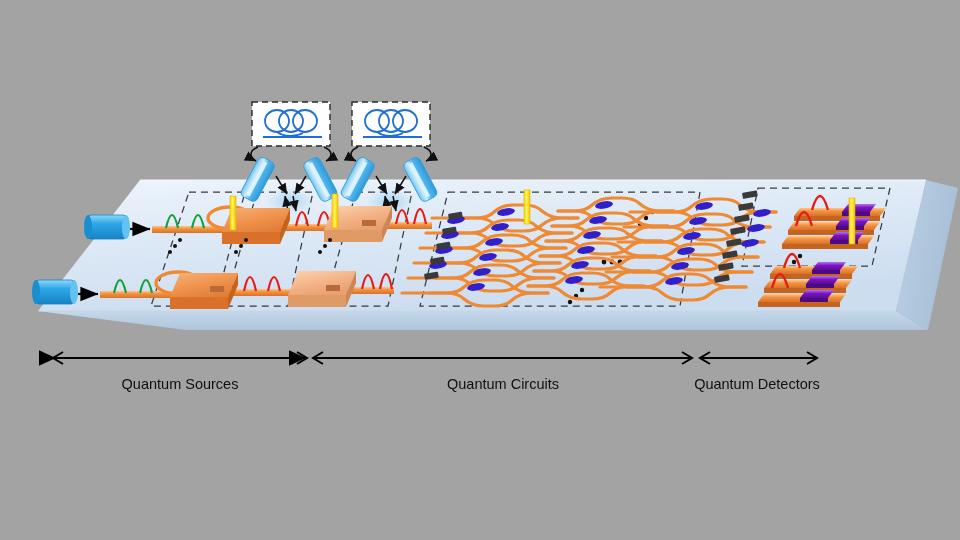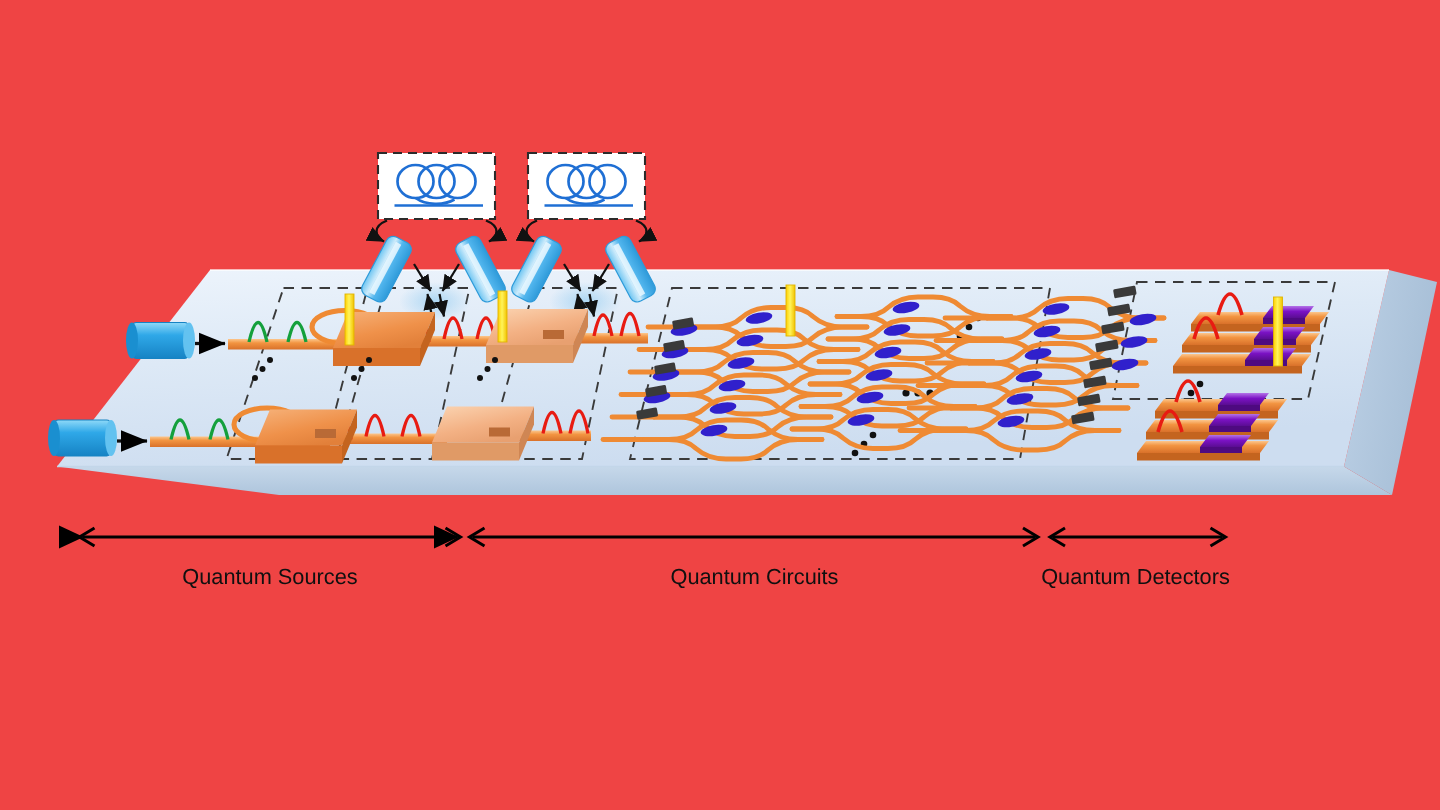--- a/index.html
+++ b/index.html
@@ -1,18 +1,18 @@
 <!DOCTYPE html>
 <html><head>
 <meta charset="utf-8">
 <style>
   html,body{margin:0;padding:0;background:#ffffff;}
   body{width:960px;height:540px;overflow:hidden;
        font-family:"Liberation Sans","DejaVu Sans",sans-serif;}
-  #stage{position:relative;width:960px;height:540px;background:#ef4444;}
+  #stage{position:relative;width:960px;height:540px;background:#a3a3a3;}
   svg#fig{position:absolute;left:0;top:0;width:960px;height:540px;display:block;}
   .lbl{font-family:"Liberation Sans","DejaVu Sans",sans-serif;
        font-size:14.5px;fill:#101010;text-anchor:middle;font-weight:400;}
 </style>
 </head>
 <body>
 
 <div id="stage">
 <svg id="fig" viewBox="0 0 960 540">
   <defs>

